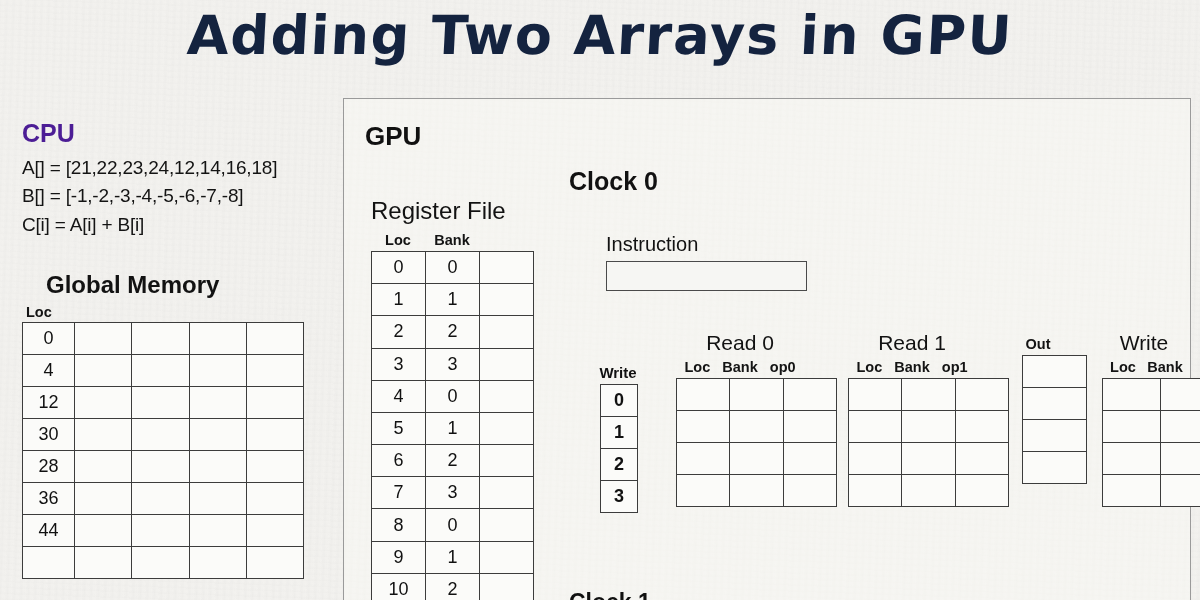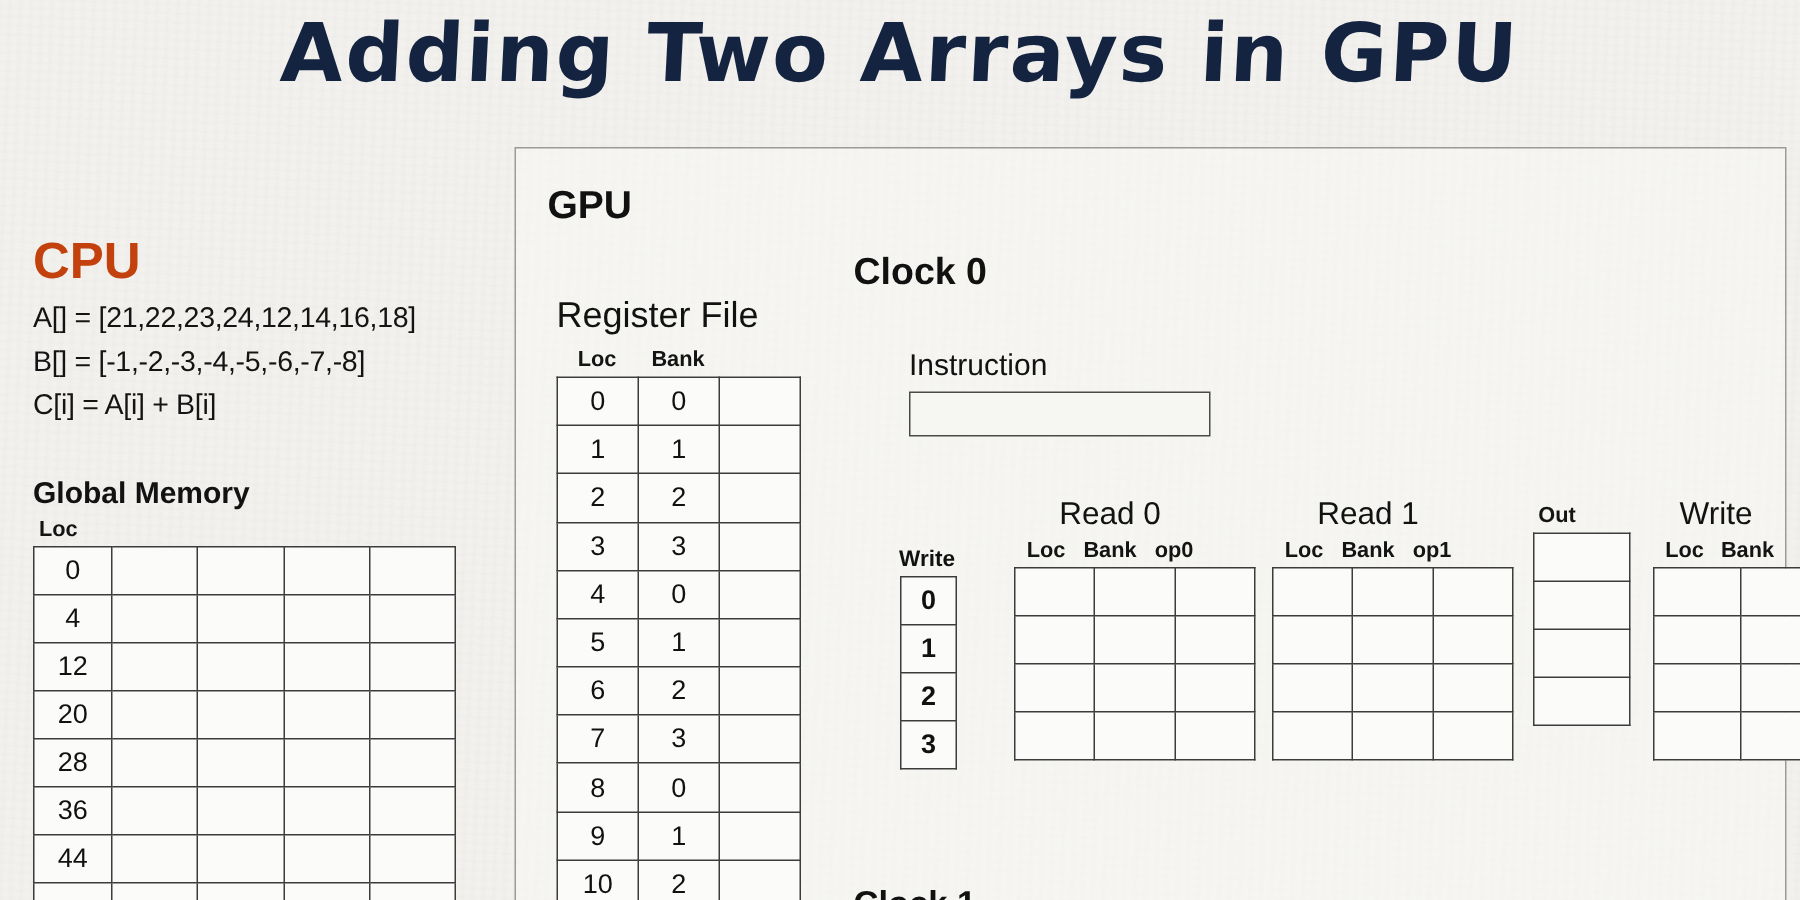--- a/index.html
+++ b/index.html
@@ -49,38 +49,38 @@
 
   
   #cpu-panel {
     position: absolute;
     left: 22px;
     top: 120px;
     width: 305px;
     z-index: 2;
   }
   .section-heading {
-    font-size: 34px;
+    font-size: 25px;
     font-weight: 700;
-    color: #c2410c;
+    color: #4c1d95;
     line-height: 1.1;
     margin-bottom: 6px;
-    margin-top: 36px;
   }
   .code-line {
     font-size: 19px;
     line-height: 1.52;
     color: #141414;
     white-space: nowrap;
     letter-spacing: -0.2px;
   }
   #global-memory-title {
-    font-size: 20px;
+    font-size: 24px;
     margin-top: 32px;
     color: #121212;
+    margin-left: 24px;
   }
 
   
   .col-head-row {
     display: flex;
     font-size: 14.5px;
     color: #141414;
     margin-bottom: 2px;
     line-height: 1.1;
   }
@@ -264,21 +264,21 @@
             <td class="c-white"></td>
           </tr>
           <tr>
             <td class="c-loc">12</td>
             <td class="c-white"></td>
             <td class="c-white"></td>
             <td class="c-white"></td>
             <td class="c-white"></td>
           </tr>
           <tr>
-            <td class="c-loc">20</td>
+            <td class="c-loc">30</td>
             <td class="c-white"></td>
             <td class="c-white"></td>
             <td class="c-white"></td>
             <td class="c-white"></td>
           </tr>
           <tr>
             <td class="c-loc">28</td>
             <td class="c-white"></td>
             <td class="c-white"></td>
             <td class="c-white"></td>

